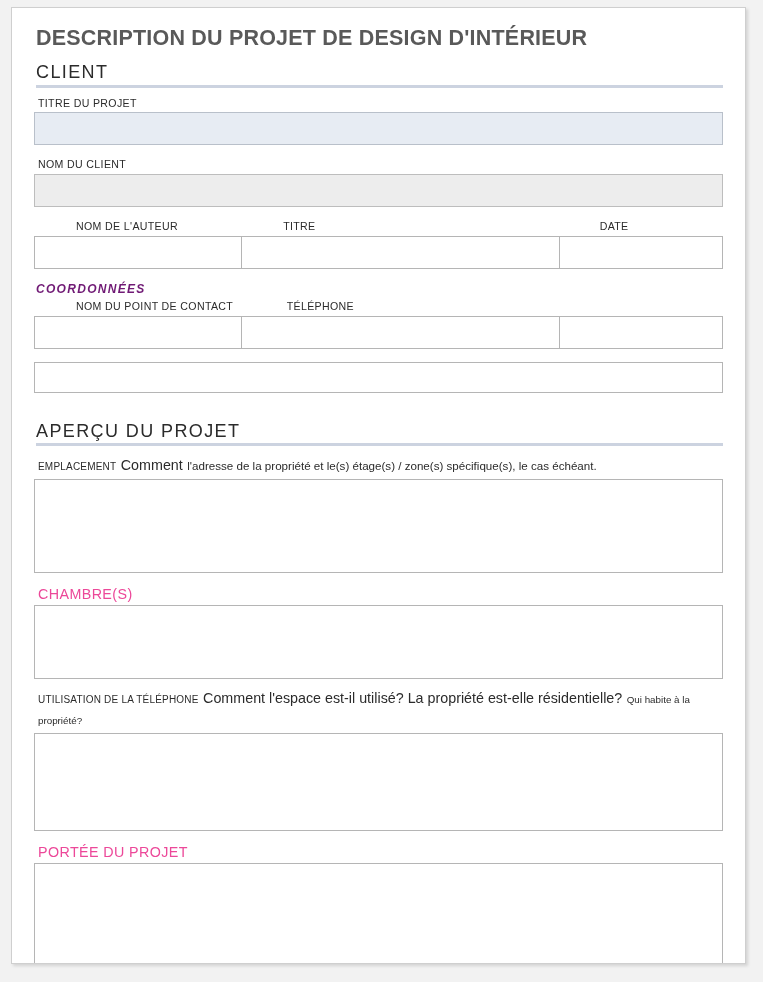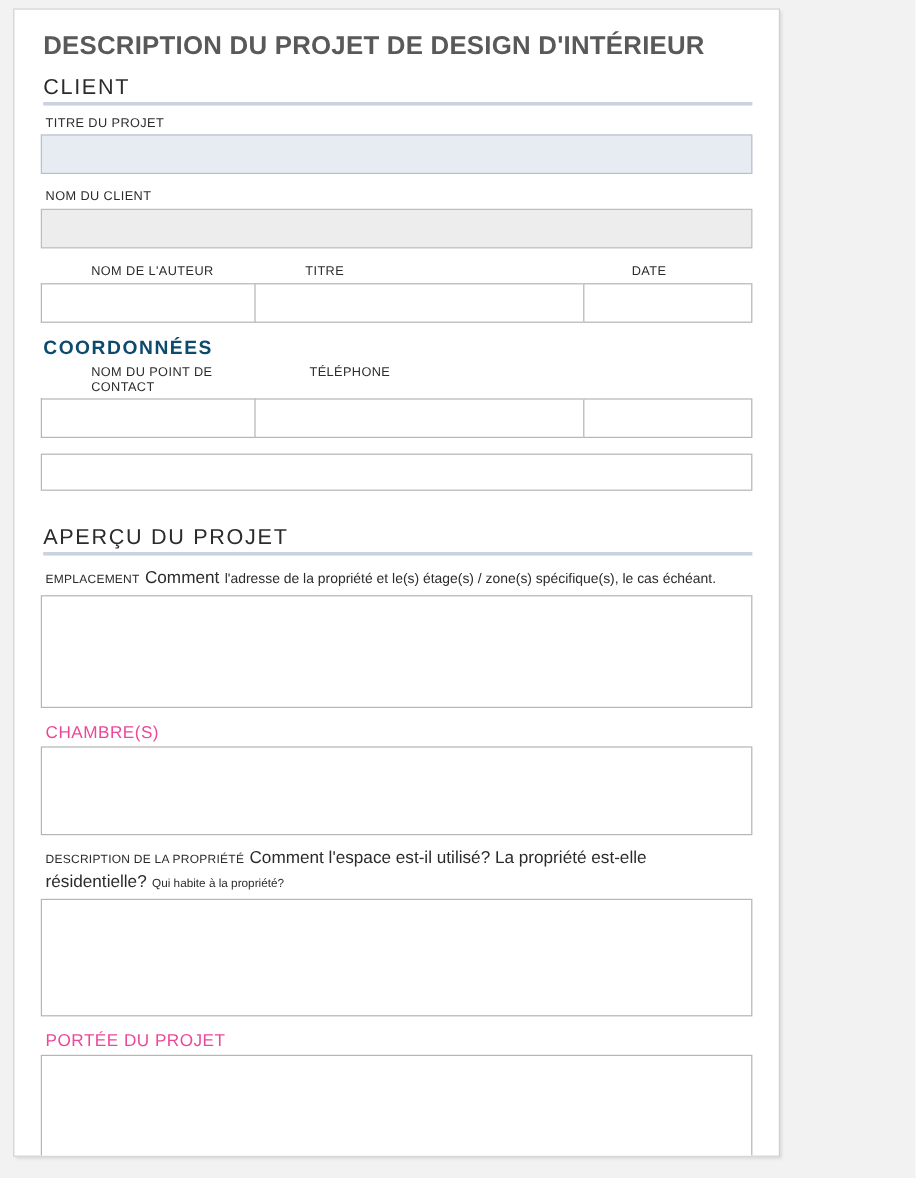--- a/index.html
+++ b/index.html
@@ -11,21 +11,21 @@
     height: 982px;
     background: #f2f2f2;
     font-family: "Liberation Sans", sans-serif;
     overflow: hidden;
   }
 
   .page {
     position: absolute;
     left: 11px;
     top: 7px;
-    width: 639px;
+    width: 735px;
     height: 957px;
     background: #ffffff;
     border: 1px solid #cfcfcf;
     box-shadow: 2px 2px 3px rgba(0,0,0,0.13);
     box-sizing: border-box;
     overflow: hidden;
   }
 
   .inner {
     padding: 18px 22px 0 22px;
@@ -51,24 +51,25 @@
     line-height: 1.15;
   }
   .section-rule {
     height: 3px;
     background: #ccd3e0;
     margin: 2px 0 9px 2px;
   }
 
   
   .sub-head {
-    font-size: 16px;
-    color: #0c4a6e;
+    font-size: 12px;
+    color: #701a75;
     letter-spacing: 1.3px;
     margin: 13px 0 4px 2px;
+    font-style: italic;
   }
 
   
   .field-label {
     font-size: 10.6px;
     color: #2b2b2b;
     letter-spacing: 0.35px;
     margin: 0 0 3px 4px;
     line-height: 1.2;
   }
@@ -218,21 +219,21 @@
     <textarea class="inp h-big" style=""></textarea>
 
     <div class="gap-md"></div>
 
     <div class="block-label">CHAMBRE(S)</div>
     <textarea class="inp h-big2" style=""></textarea>
 
     <div class="gap-sm"></div>
 
     <div class="prompt">
-      <span class="p-key">DESCRIPTION DE LA PROPRIÉTÉ</span>
+      <span class="p-key">UTILISATION DE LA TÉLÉPHONE</span>
       <span class="p-mid">Comment l'espace est-il utilisé? La propriété est-elle résidentielle?</span>
       <span class="p-tiny">Qui habite à la propriété?</span>
     </div>
     <textarea class="inp h-big3" style=""></textarea>
 
     <div class="gap-md"></div>
 
     <div class="block-label">PORTÉE DU PROJET</div>
     <textarea class="inp h-big4" style=""></textarea>
 

